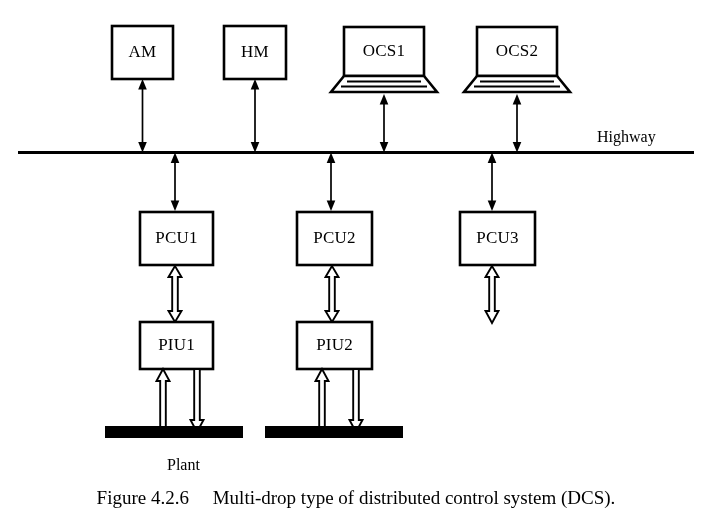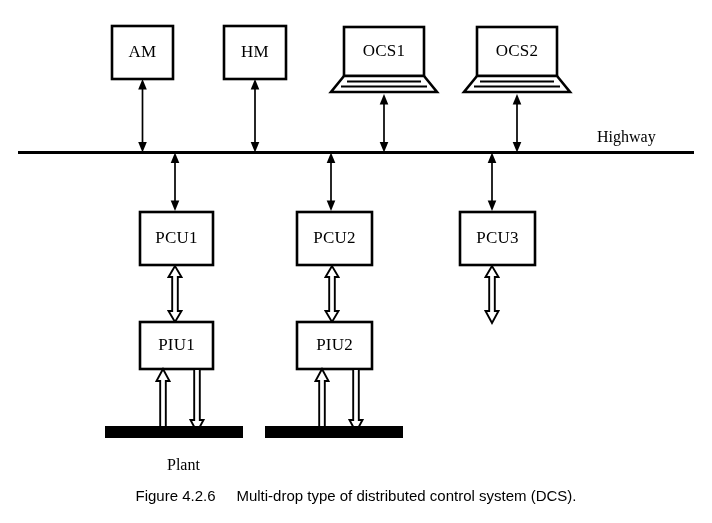--- a/index.html
+++ b/index.html
@@ -42,22 +42,22 @@
     font-family: "Liberation Serif", "DejaVu Serif", serif;
     font-size: 16px;
     fill: #000000;
   }
   .caption-text {
     position: absolute;
     left: 0;
     top: 487px;
     width: 712px;
     text-align: center;
-    font-family: Liberation Sans, sans-serif;
-    font-size: 15px;
+    font-family: Liberation Serif, serif;
+    font-size: 19px;
     color: #000000;
     white-space: pre;
   }
   .box-rect {
     fill: #ffffff;
     stroke: #000000;
     stroke-width: 2.6;
   }
   .laptop-screen {
     fill: #ffffff;

